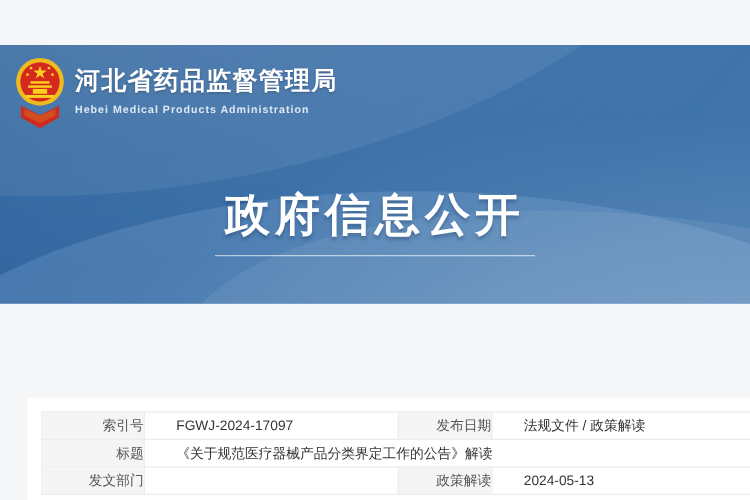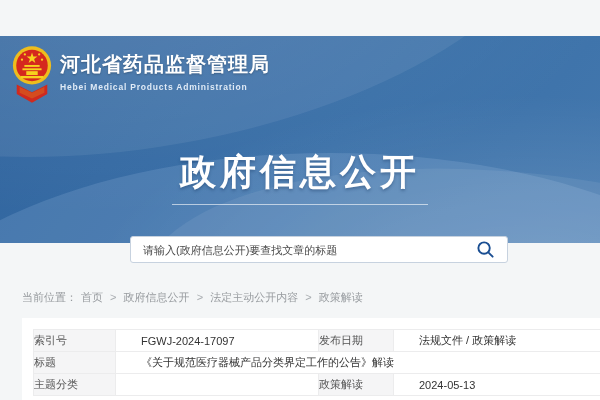--- a/index.html
+++ b/index.html
@@ -45,21 +45,21 @@
   .search-btn { border:none; background:transparent; padding:0 12px 0 4px; cursor:pointer; display:flex; align-items:center; }
 
   .breadcrumb { position:absolute; left:22px; top:83px; font-size:11px; color:#979b9f; white-space:nowrap; }
   .breadcrumb a { color:#979b9f; text-decoration:none; margin:0 4px; cursor:pointer; }
   .breadcrumb .sep { color:#a8acb0; }
 
   .card { position:absolute; left:22px; top:111px; right:-10px; bottom:-10px;
     background:#ffffff; padding:11px 0 0 11px; }
   table.info-table { border-collapse:collapse; width:100%; table-layout:fixed; font-size:11px; }
   .info-table td { border:1px solid #ececed; height:22px; overflow:hidden; white-space:nowrap; }
-  .info-table td.lbl { background:#f5f5f6; color:#555; text-align:left; font-size:11px; }
+  .info-table td.lbl { background:#f5f5f6; color:#555; text-align:right; font-size:11px; }
   .info-table td.val { color:#333; padding:0 8px 0 25px; }
   .c1 { width:82px; } .c2 { width:203px; } .c3 { width:75px; }
 </style>
 </head>
 <body>
 
 <div class="page">
 
   <div class="banner">
     <div class="deco d1"></div>
@@ -87,39 +87,21 @@
         <div class="org-en">Hebei Medical Products Administration</div>
       </div>
     </div>
 
     <div class="banner-title">政府信息公开</div>
     <div class="banner-underline"></div>
   </div>
 
   <div class="content">
 
-    <div class="searchbox">
-      <input class="search-input" type="text" placeholder="请输入(政府信息公开)要查找文章的标题" style="">
-      <button class="search-btn">
-        <svg width="19" height="19" viewBox="0 0 20 20">
-          <circle cx="8.5" cy="8.5" r="6" fill="none" stroke="#1a4e92" stroke-width="2"></circle>
-          <line x1="13" y1="13" x2="17.5" y2="17.5" stroke="#1a4e92" stroke-width="2" stroke-linecap="round"></line>
-        </svg>
-      </button>
-    </div>
 
-    <div class="breadcrumb">
-      <span>当前位置：</span><a>首页</a>
-      <span class="sep">&gt;</span>
-      <a>政府信息公开</a>
-      <span class="sep">&gt;</span>
-      <a>法定主动公开内容</a>
-      <span class="sep">&gt;</span>
-      <a>政策解读</a>
-    </div>
 
     <div class="card">
       <table class="info-table">
         <colgroup>
             <col class="c1">
             <col class="c2">
             <col class="c3">
             <col>
           </colgroup>
         <tbody>
@@ -127,21 +109,21 @@
           <td class="lbl">索引号</td>
           <td class="val">FGWJ-2024-17097</td>
           <td class="lbl">发布日期</td>
           <td class="val">法规文件 / 政策解读</td>
         </tr>
         <tr>
           <td class="lbl">标题</td>
           <td class="val" colspan="3">《关于规范医疗器械产品分类界定工作的公告》解读</td>
         </tr>
         <tr>
-          <td class="lbl">主题分类</td>
+          <td class="lbl">发文部门</td>
           <td class="val"></td>
           <td class="lbl">政策解读</td>
           <td class="val">2024-05-13</td>
         </tr>
       </tbody>
         </table>
     </div>
 
   </div>
 </div>

